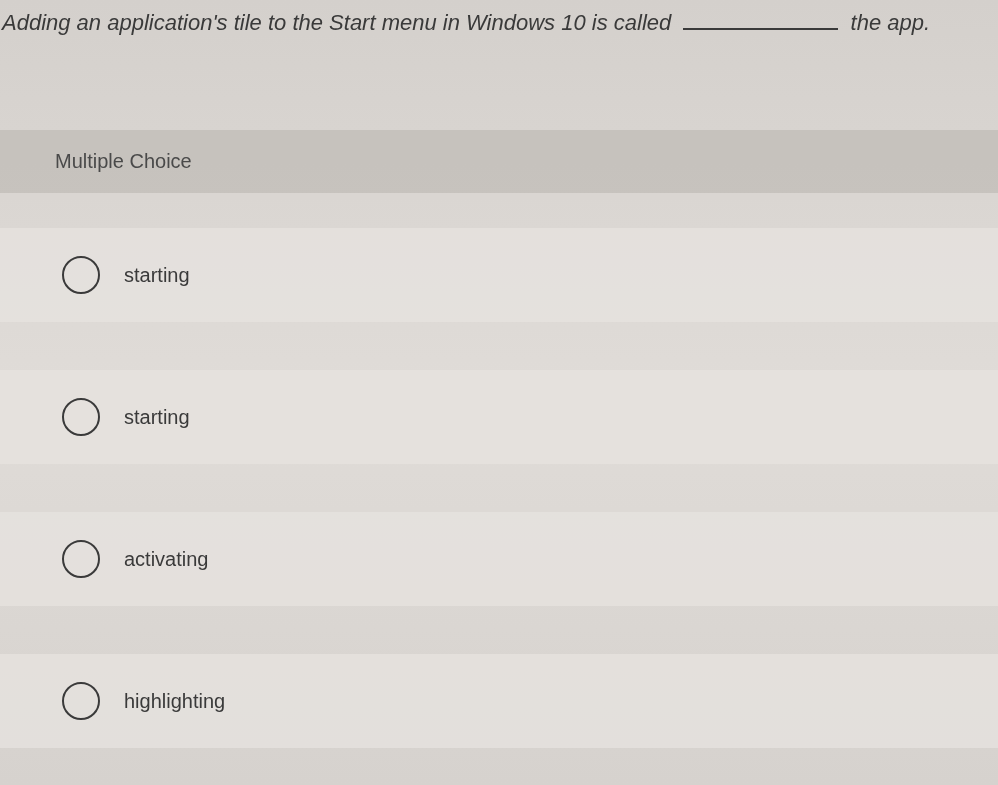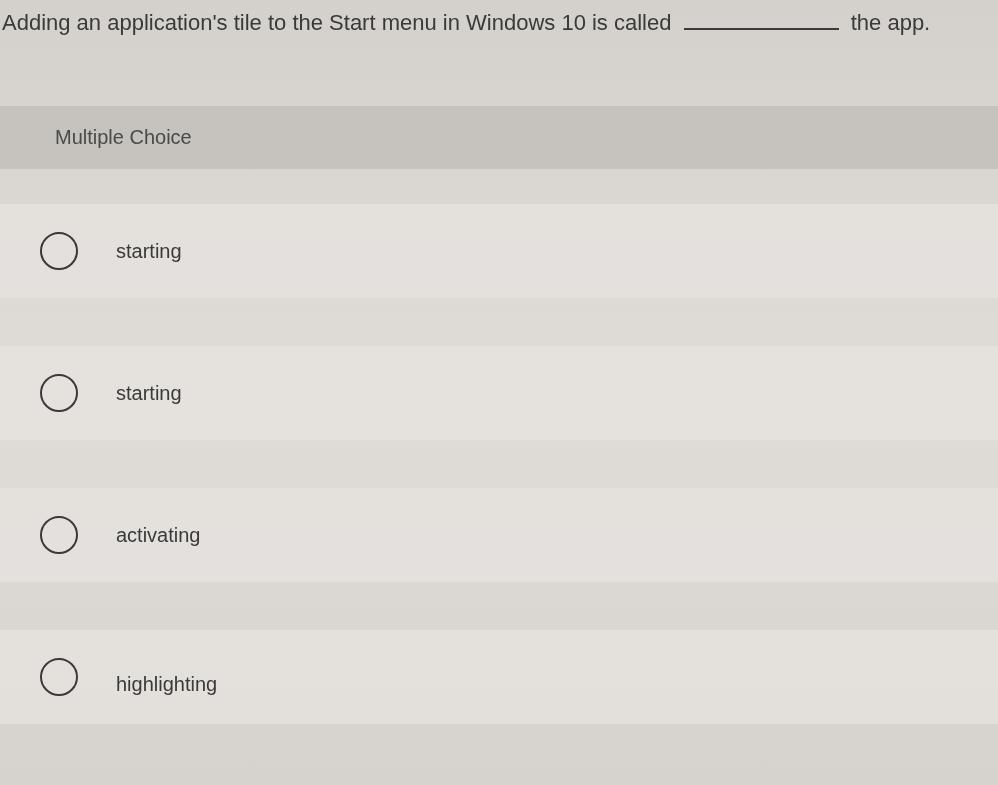--- a/index.html
+++ b/index.html
@@ -10,21 +10,22 @@
     body {
       font-family: -apple-system, BlinkMacSystemFont, "Segoe UI", Arial, sans-serif;
       background: linear-gradient(to bottom, #d4d0cc 0%, #e0dcd8 50%, #d6d2ce 100%);
       width: 998px;
       height: 785px;
       overflow: hidden;
       color: #3a3a3a;
     }
     .question-area {
       padding: 10px 0 0 0;
-      height: 106px;
+      height: 130px;
+      font-style: italic;
     }
     .question-text {
       font-size: 22px;
       color: #3a3a3a;
       padding-left: 2px;
       font-weight: 400;
     }
     .blank {
       display: inline-block;
       border-bottom: 2px solid #3a3a3a;
@@ -36,30 +37,29 @@
     .mc-header {
       background: rgba(180, 176, 170, 0.5);
       padding: 20px 55px;
       font-size: 20px;
       color: #4a4a4a;
       font-weight: 400;
       margin-bottom: 35px;
     }
     .option {
       background: rgba(230, 226, 222, 0.8);
-      padding: 28px 40px;
+      padding: 28px 62px;
       margin-bottom: 48px;
       display: flex;
       align-items: center;
-      gap: 38px;
+      gap: 24px;
       cursor: pointer;
     }
     .option:last-child {
       margin-bottom: 0;
-      align-items: flex-end;
     }
     .radio-circle {
       width: 38px;
       height: 38px;
       border: 2.5px solid #3a3a3a;
       border-radius: 50%;
       flex-shrink: 0;
       background: transparent;
     }
     .option-label {

